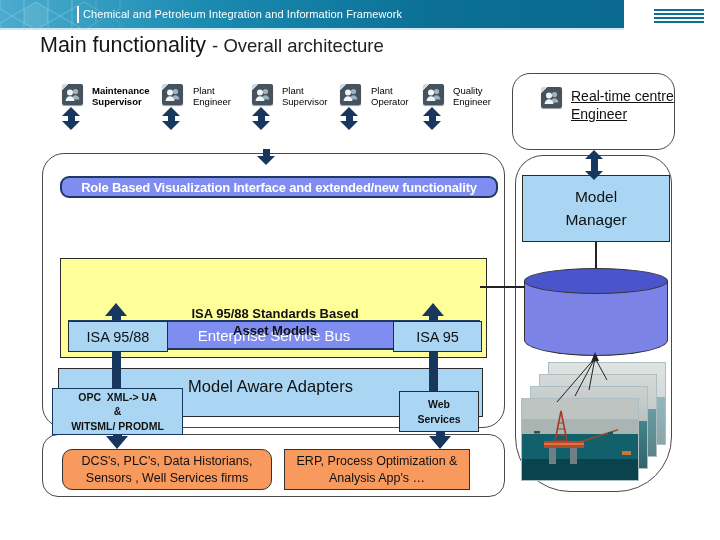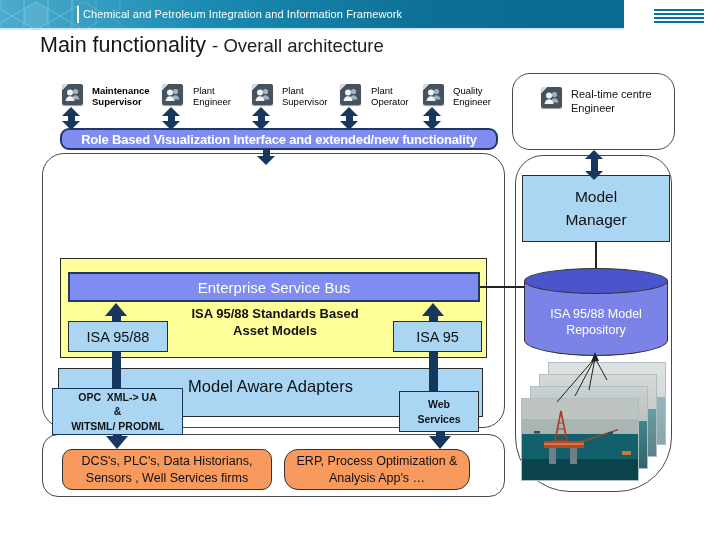--- a/index.html
+++ b/index.html
@@ -44,21 +44,21 @@
   .persona-icon {
     width:21px; height:21px; border-radius:2px;
     background:linear-gradient(135deg,#cfd9e0 0 16%,#46525e 16% 100%);
     box-shadow:0 1px 1px rgba(0,0,0,.4);
   }
   .persona-label { font-size:9.5px; line-height:1.18; color:#000; }
 
   
   .rounded-container { background:#fff; border:1.5px solid #4a4a4a; }
   .bluebox { background:var(--lblue); border:1px solid #2b2b2b; }
-  .peribar { background:var(--peri); border:2px solid #1F3864; color:#fff; }
+  .peribar { background:var(--peri); border:2px solid #1F3864; color:#fff;margin-top:48px; }
   .center-txt { display:flex; align-items:center; justify-content:center; text-align:center; }
 
   
   .v-arrow { display:flex; flex-direction:column; align-items:center; }
   .tri-up { width:0; height:0; border-left:9px solid transparent; border-right:9px solid transparent; border-bottom:9px solid var(--navy); }
   .tri-down { width:0; height:0; border-left:9px solid transparent; border-right:9px solid transparent; border-top:9px solid var(--navy); }
   .tri-up.big { border-left-width:11px; border-right-width:11px; border-bottom-width:13px; }
   .tri-down.big { border-left-width:11px; border-right-width:11px; border-top-width:13px; }
   .shaft { width:7px; flex:1; background:var(--navy); }
   .shaft.big { width:9px; }
@@ -243,55 +243,53 @@
       <div class="shaft big"></div>
       <div class="tri-down big"></div>
     </div>
   <div class="abs v-arrow" style="left:429px; top:432px; height:17px; z-index:5;">
       <div class="shaft big"></div>
       <div class="tri-down big"></div>
     </div>
 
   <div class="abs center-txt pre" style="left:62px; top:449px; width:210px; height:41px; background:var(--orange); border:1.5px solid #333; border-radius:10px; font-size:12.5px; line-height:1.35; z-index:4;">DCS's, PLC's, Data Historians,
 Sensors , Well Services firms</div>
-  <div class="abs center-txt pre" style="left:284px; top:449px; width:186px; height:41px; background:var(--orange); border:1.5px solid #333; border-radius:14px; font-size:12.5px; line-height:1.35; z-index:4;">ERP, Process Optimization &amp;
+  <div class="abs center-txt pre" style="left:284px; top:449px; width:186px; height:41px; background:var(--orange); border:1.5px solid #333; border-radius:0; font-size:12.5px; line-height:1.35; z-index:4;">ERP, Process Optimization &amp;
 Analysis App's …</div>
 
   <div class="abs rounded-container" style="left:512px; top:73px; width:163px; height:77px; border-radius:18px;">
     <div class="abs persona-icon" style="left:28px; top:13px;">
       <svg width="21" height="21" viewBox="0 0 21 21">
           <circle cx="13.5" cy="7.5" r="2.6" fill="#9fb4c2"></circle>
           <path d="M9.5 15.5c.3-2.6 2-4.2 4-4.2s3.7 1.6 4 4.2z" fill="#9fb4c2"></path>
           <circle cx="8" cy="8.5" r="3" fill="#eef4f8"></circle>
           <path d="M3.5 17c.3-3 2.2-4.8 4.5-4.8s4.2 1.8 4.5 4.8z" fill="#eef4f8"></path>
         </svg>
     </div>
-    <div class="abs pre" style="left:58px; top:14px; font-size:11px; line-height:1.25;">Real-time centre
+    <div class="abs pre" style="left:58px; top:14px; font-size:14px; line-height:1.25;text-decoration:underline;">Real-time centre
 Engineer</div>
   </div>
 
   <div class="abs v-arrow" style="left:585px; top:150px; height:30px; z-index:5;">
       <div class="tri-up"></div>
       <div class="shaft"></div>
       <div class="tri-down"></div>
     </div>
 
   <div class="abs rounded-container" style="left:515px; top:155px; width:157px; height:337px; border-radius:28px 28px 55px 55px;"></div>
 
   <div class="abs bluebox center-txt pre" style="left:522px; top:175px; width:148px; height:67px; font-size:15.5px; line-height:1.45; z-index:1;">Model
 Manager</div>
 
   <div class="abs connector" style="left:595px; top:242px; width:1.5px; height:27px; z-index:2;"></div>
   <div class="abs connector" style="left:480px; top:286px; width:45px; height:1.5px; z-index:6;"></div>
 
   <div class="abs" style="left:524px; top:268px; width:144px; height:88px; z-index:3;">
     <div class="abs cyl-body"></div>
     <div class="abs cyl-top"></div>
-    <div class="abs cyl-label pre" style="left:0; top:38px; width:144px;">ISA 95/88 Model
-Repository</div>
   </div>
 
   <div class="abs photo" style="left:548px; top:362px; z-index:1;">
     <div style="position:absolute;left:0;top:0;width:100%;height:42%;background:linear-gradient(#c3c9c7,#aeb6b4);"></div>
     <div style="position:absolute;left:0;top:42%;width:100%;height:58%;background:linear-gradient(#1a6b74,#0b434c);"></div>
     <div class="veil" style="background:rgba(245,248,248,0.55);"></div>
   </div>
   <div class="abs photo" style="left:539px; top:374px; z-index:2;">
     <div style="position:absolute;left:0;top:0;width:100%;height:42%;background:linear-gradient(#c3c9c7,#aeb6b4);"></div>
     <div style="position:absolute;left:0;top:42%;width:100%;height:58%;background:linear-gradient(#1a6b74,#0b434c);"></div>

